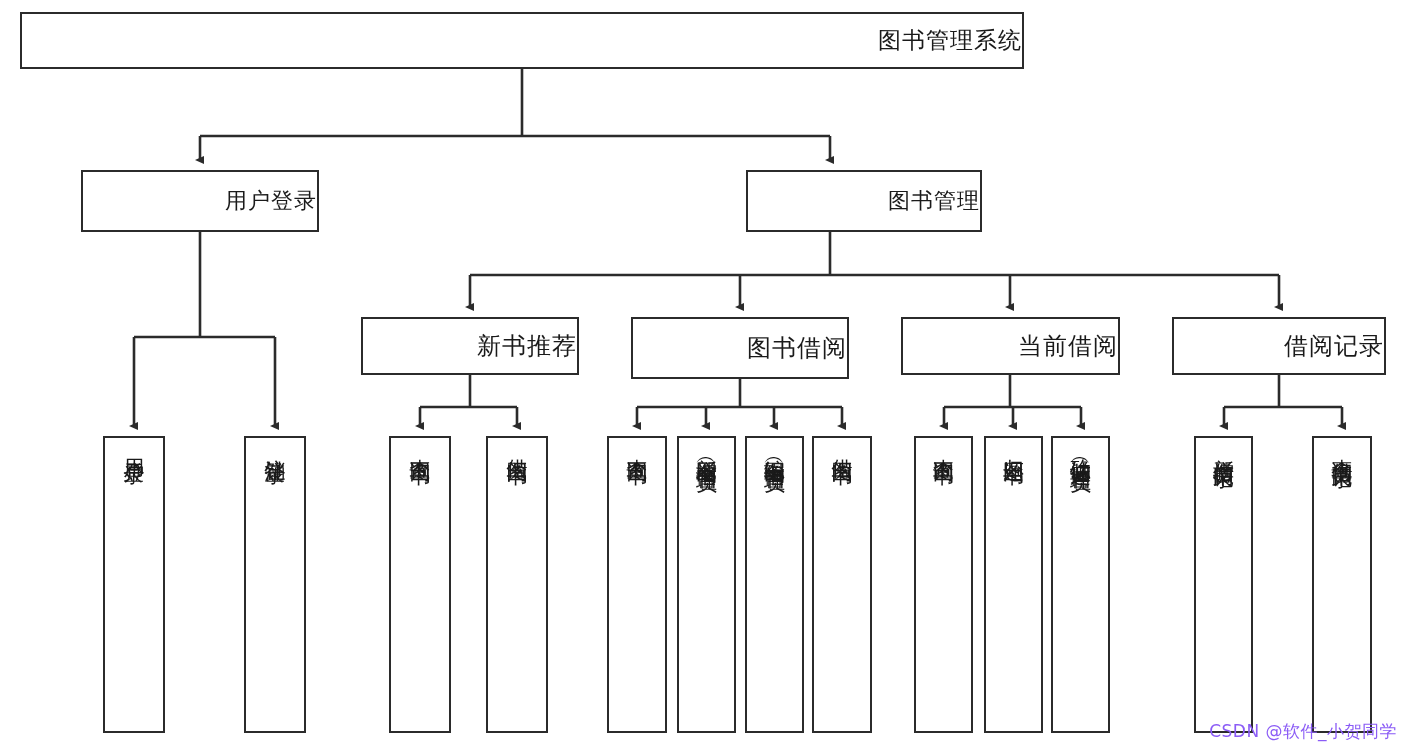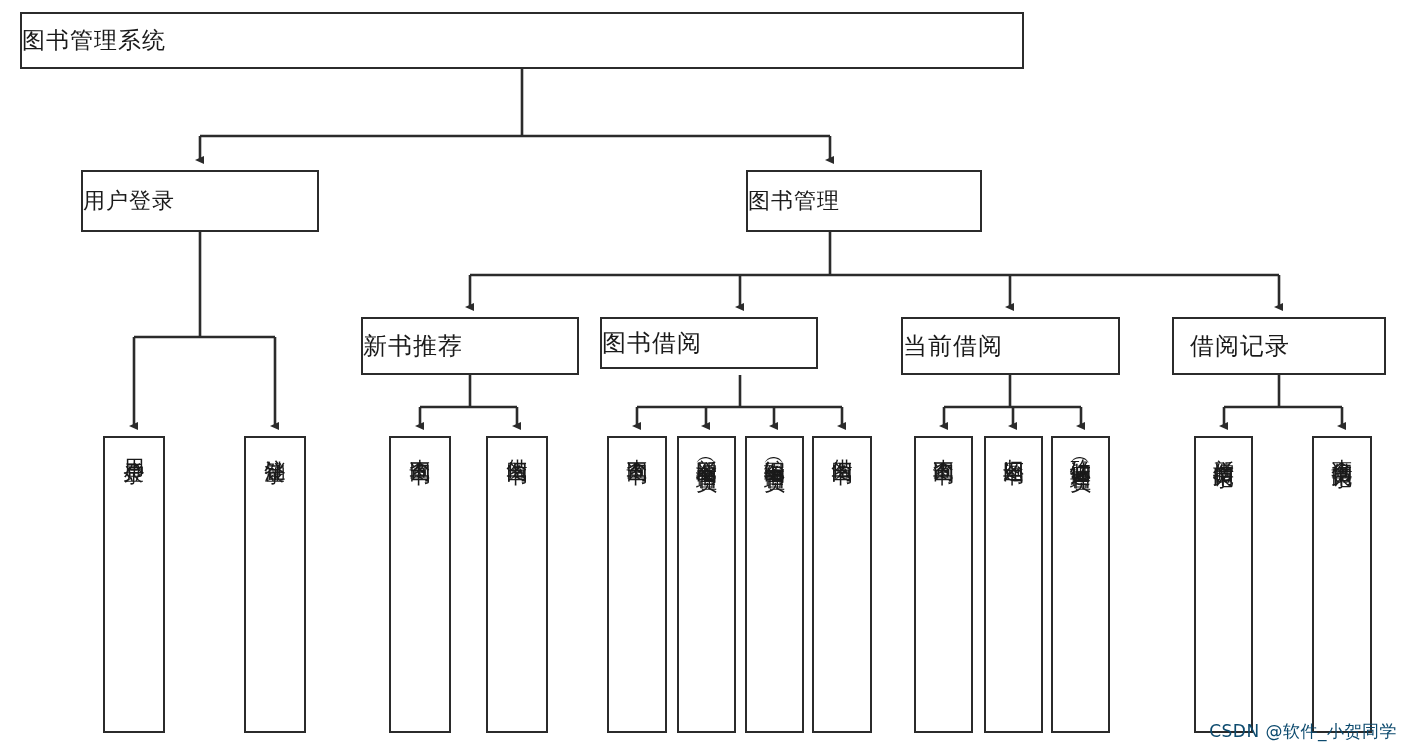--- a/index.html
+++ b/index.html
@@ -26,21 +26,21 @@
     height: 747px;
     pointer-events: none;
   }
   .node {
     position: absolute;
     box-sizing: border-box;
     border: 2px solid #2b2b2b;
     background: #ffffff;
     display: flex;
     align-items: center;
-    justify-content: flex-start;
+    justify-content: flex-end;
     color: #1a1a1a;
   }
   .node.root {
     font-size: 23px;
   }
   .node.level2 {
     font-size: 22px;
   }
   .node.level3 {
     font-size: 24px;
@@ -61,21 +61,21 @@
   }
   .hlabel {
     white-space: nowrap;
     letter-spacing: 1px;
   }
   .watermark {
     position: absolute;
     right: 8px;
     bottom: 4px;
     font-size: 17px;
-    color: #0c4a6e;
+    color: #8b5cf6;
     white-space: nowrap;
     letter-spacing: 0.5px;
   }
 </style>
 </head>
 <body>
 
 <div id="canvas">
 
   <svg class="wires" viewBox="0 0 1405 747" xmlns="http://www.w3.org/2000/svg">
@@ -135,21 +135,21 @@
   <div class="node level2" style="left: 81px; top: 170px; width: 238px; height: 62px;">
     <span class="hlabel">用户登录</span>
   </div>
   <div class="node level2" style="left: 746px; top: 170px; width: 236px; height: 62px;">
     <span class="hlabel">图书管理</span>
   </div>
 
   <div class="node level3" style="left: 361px; top: 317px; width: 218px; height: 58px;">
     <span class="hlabel">新书推荐</span>
   </div>
-  <div class="node level3" style="left: 600px; top: 317px; width: 218px; height: 52px;">
+  <div class="node level3" style="left: 631px; top: 317px; width: 218px; height: 62px;">
     <span class="hlabel">图书借阅</span>
   </div>
   <div class="node level3" style="left: 901px; top: 317px; width: 219px; height: 58px;">
     <span class="hlabel">当前借阅</span>
   </div>
   <div class="node level3" style="left: 1172px; top: 317px; width: 214px; height: 58px; padding-left: 16px;">
     <span class="hlabel">借阅记录</span>
   </div>
 
   <div class="node leaf" style="left: 103px; top: 436px; width: 62px; height: 297px;">

